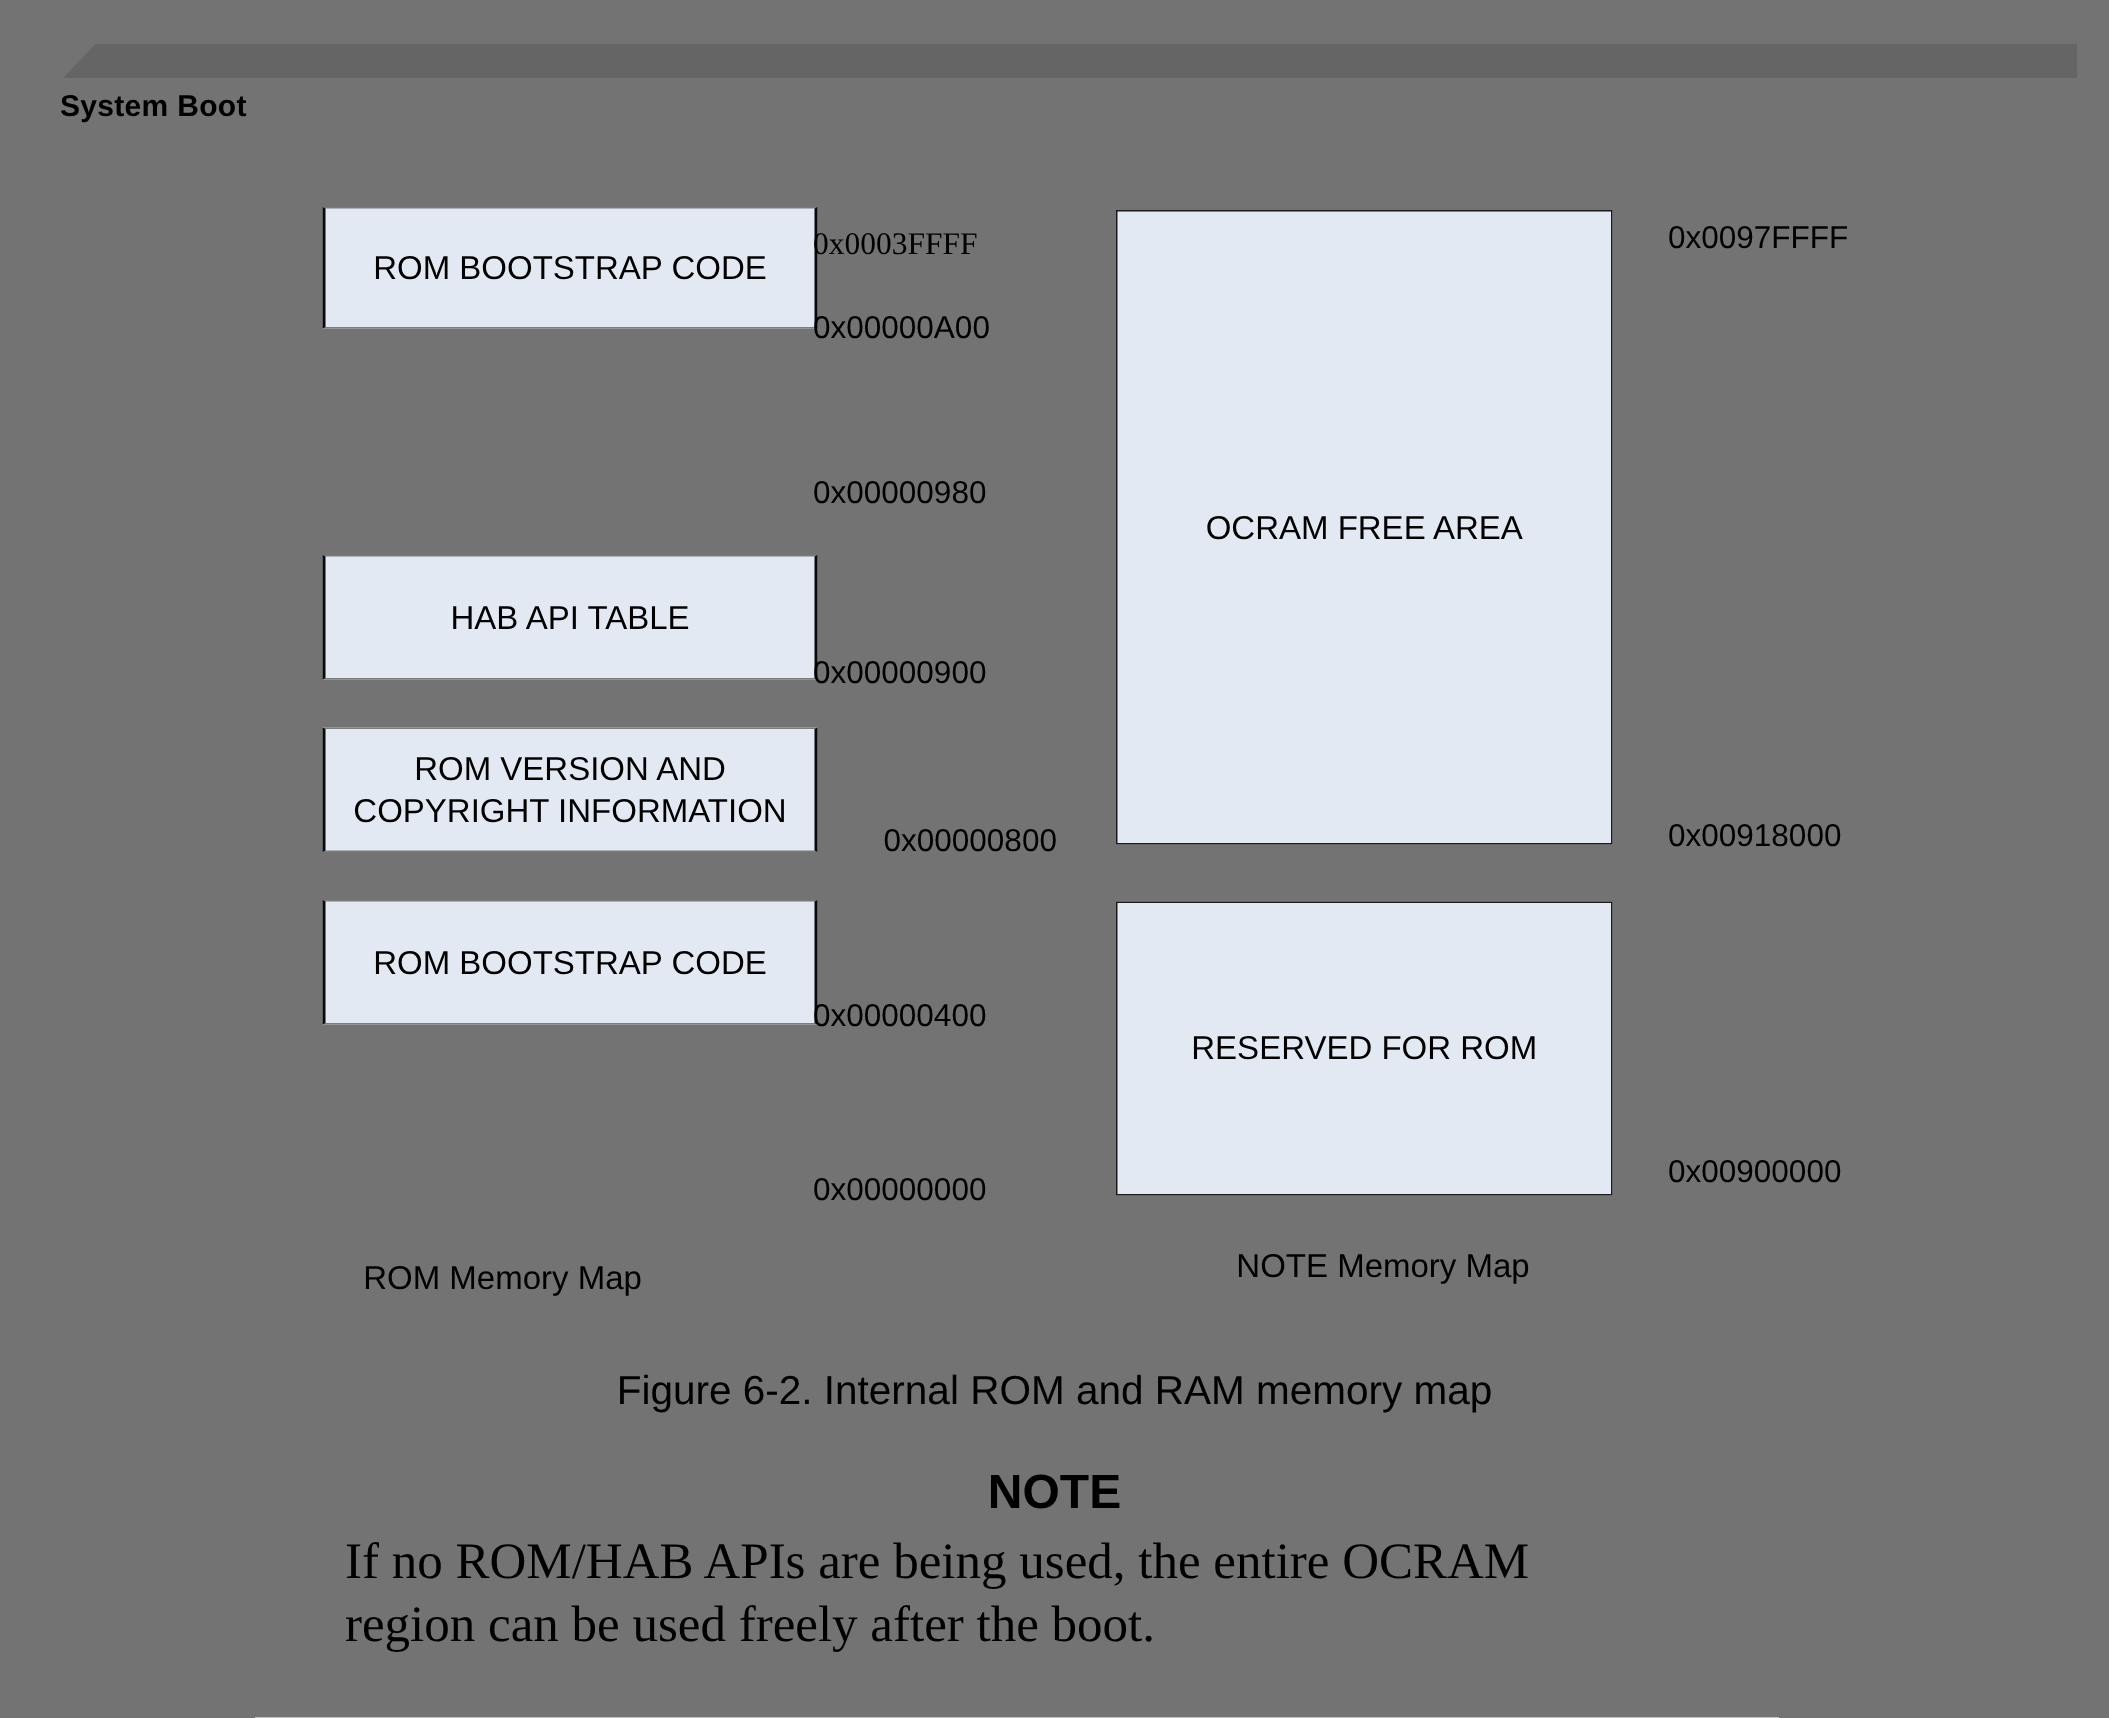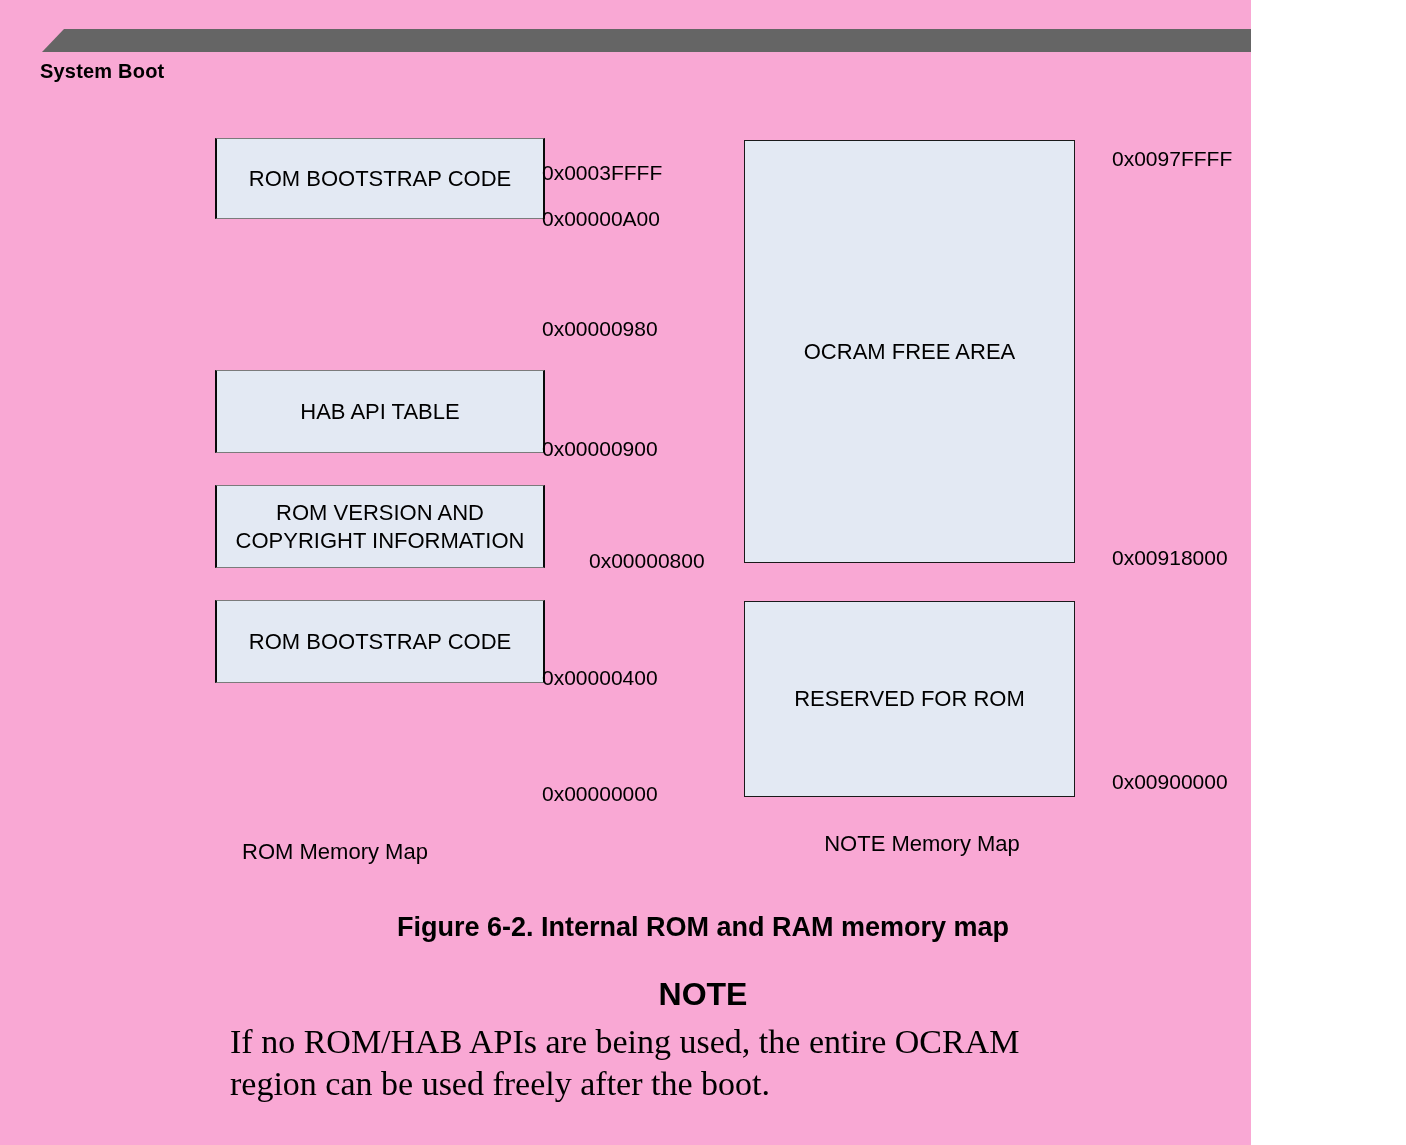--- a/index.html
+++ b/index.html
@@ -1,19 +1,19 @@
 <!DOCTYPE html>
 <html style="--block-fill: #e3e9f3; --bar-color: #656565;"><head>
 <meta charset="utf-8">
 <style>
   html,body{margin:0;padding:0;background:#ffffff;}
   #page{
     position:relative;
-    width:1251px;height:1145px;
-    background:#f9a8d4;
+    width:1406px;height:1145px;
+    background:#737373;
     font-family:"Liberation Sans",sans-serif;
     color:#000;
     overflow:hidden;
   }
   
   #header-bar{
     position:absolute;left:42px;top:29px;width:1343px;height:23px;
     background:var(--bar-color,#656565);
     clip-path:polygon(22px 0,100% 0,100% 100%,0 100%);
   }
@@ -48,34 +48,34 @@
   #rom-b5{top:600px;height:83px;}
   #rom-b6{top:715px;height:85px;}
   #ocram-b1{top:140px;height:423px;}
   #ocram-b2{top:601px;height:196px;}
   
   .addr{
     position:absolute;font-size:21px;white-space:nowrap;
   }
   .addr-left{left:542px;}
   .addr-right{left:1112px;}
-  #addr-l1{top:161px;} #addr-l2{top:207px;} #addr-l3{top:317px;}
+  #addr-l1{top:150px;font-family:Liberation Serif, serif;} #addr-l2{top:207px;} #addr-l3{top:317px;}
   #addr-l4{top:437px;} #addr-l5{top:549px;margin-left:47px;} #addr-l6{top:666px;}
   #addr-l7{top:782px;}
   #addr-r1{top:147px;} #addr-r2{top:546px;} #addr-r3{top:770px;}
   
   .map-caption{
     position:absolute;font-size:22px;white-space:nowrap;
     transform:translateX(-50%);
   }
   #rom-map-caption{left:335px;top:839px;}
   #ocram-map-caption{left:922px;top:831px;}
   #figure-caption{
     position:absolute;left:703px;top:912px;transform:translateX(-50%);
-    font-size:27px;font-weight:bold;white-space:nowrap;
+    font-size:27px;font-weight:normal;white-space:nowrap;
   }
   
   #note-heading{
     position:absolute;left:703px;top:976px;transform:translateX(-50%);
     font-size:32px;font-weight:bold;white-space:nowrap;
   }
   .note-line{
     position:absolute;left:230px;
     font-family:"Liberation Serif",serif;
     font-size:34px;white-space:nowrap;

